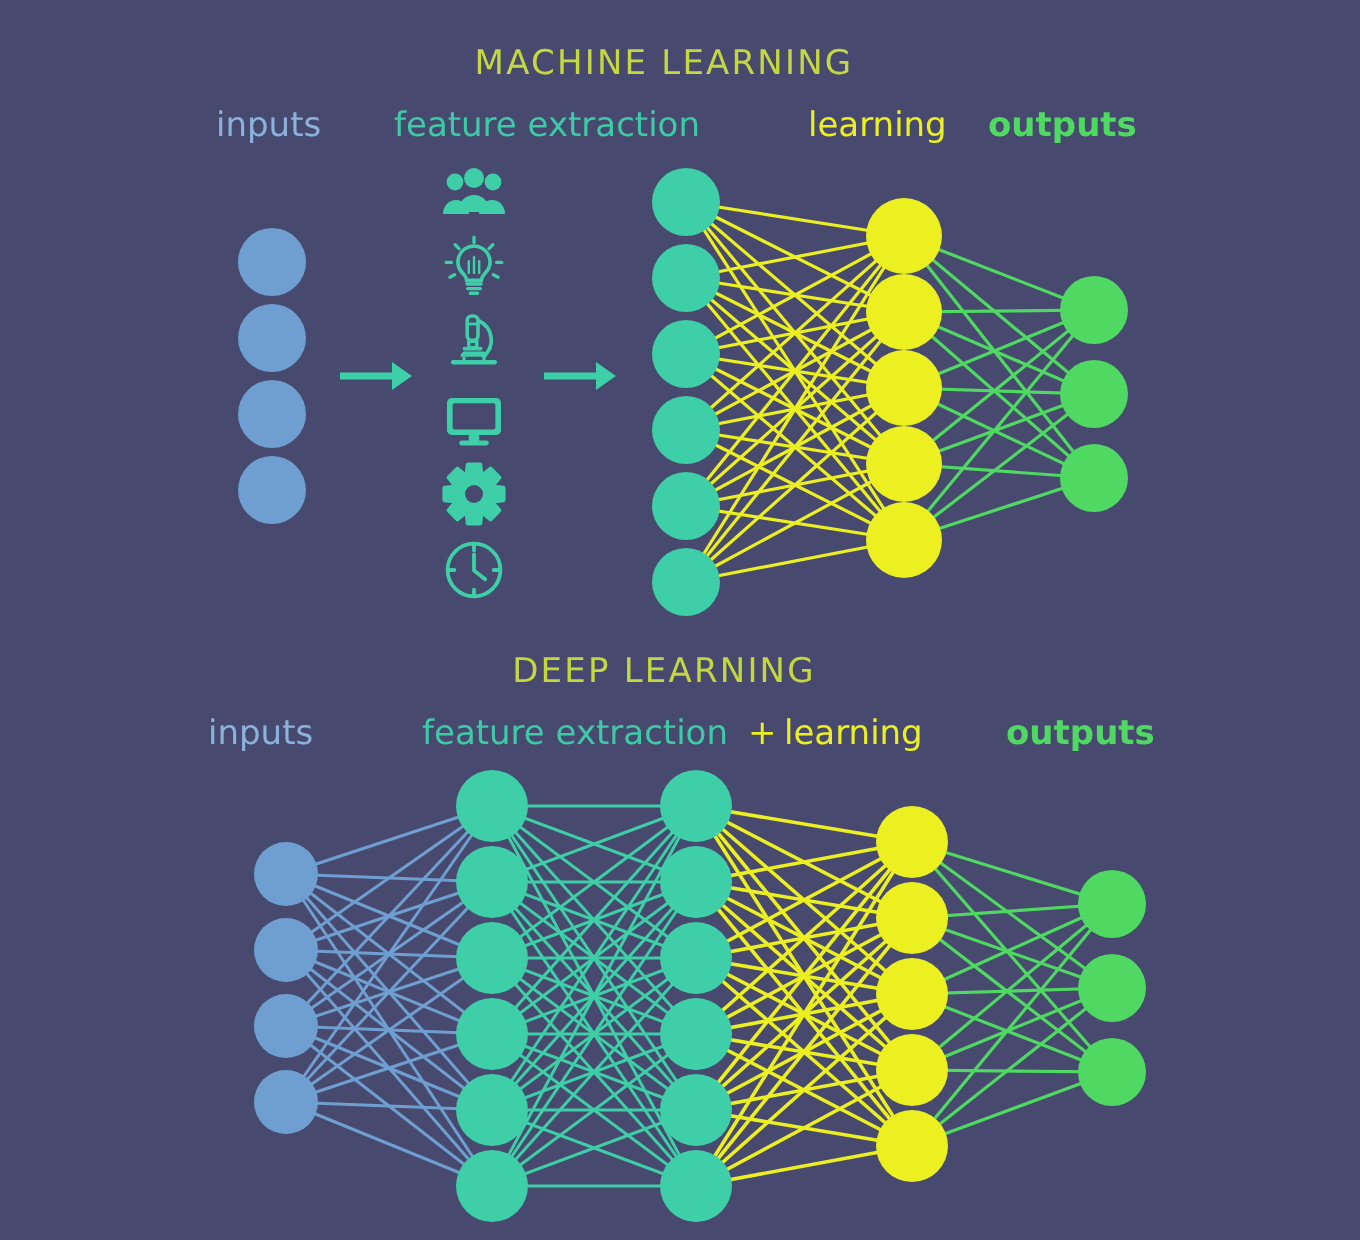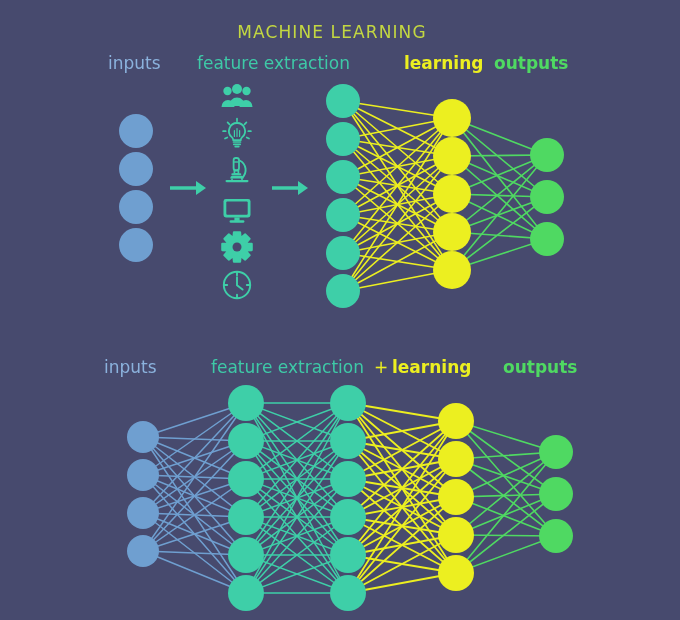--- a/index.html
+++ b/index.html
@@ -23,36 +23,37 @@
     left:0;
   }
   .lbl{
     position:absolute;
     font-family:"DejaVu Sans", sans-serif;
     font-size:17px;
     white-space:nowrap;
   }
   .lbl-inputs{color:#8bb2dd;}
   .lbl-feature{color:#3ec9a7;}
-  .lbl-learning{color:#ecef20;font-weight:bold;}
+  .lbl-learning{color:#ecef20;}
   .lbl-outputs{color:#4fd962;font-weight:bold;}
   .lbl-plus{color:#ecef20;}
 </style>
 </head>
 <body>
 
 <div id="stage">
 
   <div class="title" id="ml-title" style="top: 22px; color: rgb(195, 215, 65);">MACHINE LEARNING</div>
 
   <div class="lbl lbl-inputs" id="ml-lbl-inputs" style="left: 108px; top: 53px; color: rgb(139, 178, 221);">inputs</div>
   <div class="lbl lbl-feature" id="ml-lbl-feature" style="left: 197px; top: 53px; color: rgb(62, 201, 167);">feature extraction</div>
   <div class="lbl lbl-learning" id="ml-lbl-learning" style="left: 404px; top: 53px; color: rgb(236, 239, 32);">learning</div>
   <div class="lbl lbl-outputs" id="ml-lbl-outputs" style="left: 494px; top: 53px; color: rgb(79, 217, 98);">outputs</div>
 
+  <div class="title" id="dl-title" style="top: 326px; color: rgb(195, 215, 65);">DEEP LEARNING</div>
 
   <div class="lbl lbl-inputs" id="dl-lbl-inputs" style="left: 104px; top: 357px; color: rgb(139, 178, 221);">inputs</div>
   <div class="lbl lbl-feature" id="dl-lbl-feature" style="left: 211px; top: 357px; color: rgb(62, 201, 167);">feature extraction</div>
   <div class="lbl lbl-plus" id="dl-lbl-plus" style="left: 374px; top: 357px; color: rgb(236, 239, 32);">+</div>
   <div class="lbl lbl-learning" id="dl-lbl-learning" style="left: 392px; top: 357px; color: rgb(236, 239, 32);">learning</div>
   <div class="lbl lbl-outputs" id="dl-lbl-outputs" style="left: 503px; top: 357px; color: rgb(79, 217, 98);">outputs</div>
 
   <svg class="layer" id="gfx" viewBox="0 0 680 620">
       <g>
         <line x1="343" y1="101" x2="452" y2="118" stroke="#ecef20" stroke-width="1.6" stroke-linecap="round"></line>

